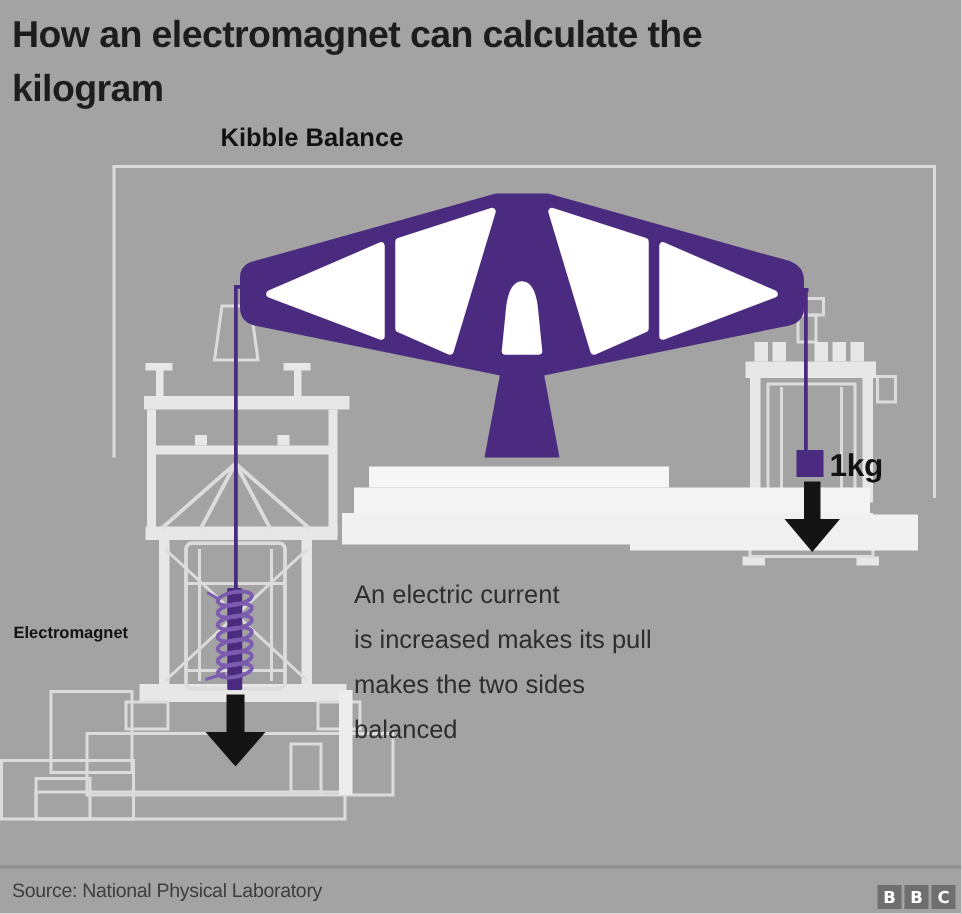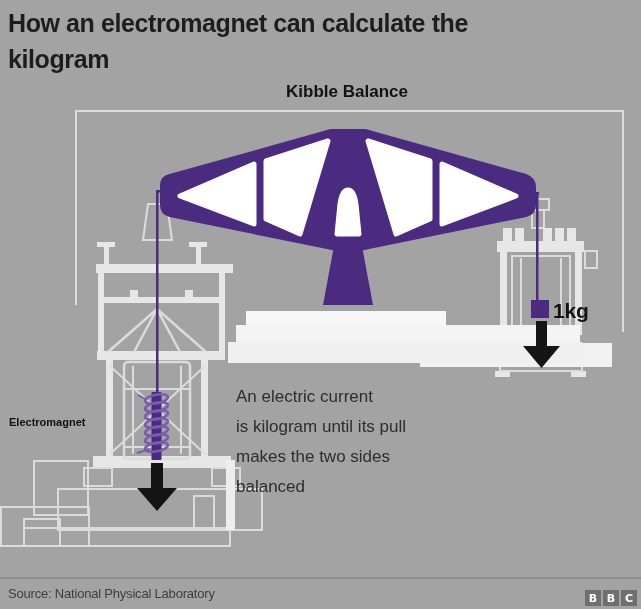--- a/index.html
+++ b/index.html
@@ -5,21 +5,21 @@
   html,body{margin:0;padding:0;background:#fff;}
   .stage{
     position:relative;width:641px;height:609px;background:#a3a3a3;overflow:hidden;
     font-family:"Liberation Sans",sans-serif;
   }
   .title{
     position:absolute;left:8px;top:5px;width:620px;
     font-size:25px;font-weight:bold;line-height:36px;color:#1d1d1d;letter-spacing:-0.4px;
   }
   .diagram-heading{
-    position:absolute;left:147px;top:82px;width:400px;text-align:center;
+    position:absolute;left:147px;top:82px;width:400px;text-align:left;
     font-size:17px;font-weight:bold;color:#121212;
   }
   .label-electromagnet{
     position:absolute;left:9px;top:416px;width:130px;
     font-size:11px;font-weight:bold;color:#121212;
   }
   .label-mass{
     position:absolute;left:553px;top:299px;
     font-size:21px;font-weight:bold;color:#121212;letter-spacing:-0.2px;
   }
@@ -158,21 +158,21 @@
   </div>
 
   <div class="diagram-heading">Kibble Balance</div>
 
   <div class="label-electromagnet">Electromagnet</div>
 
   <div class="label-mass">1kg</div>
 
   <div class="caption">
     <div>An electric current</div>
-    <div>is kilogram until its pull</div>
+    <div>is increased makes its pull</div>
     <div>makes the two sides</div>
     <div>balanced</div>
   </div>
 
   <div class="footer-divider"></div>
 
   <div class="source">Source: National Physical Laboratory</div>
 
   <div class="bbc-logo">
     <div class="bbc-block">B</div>

